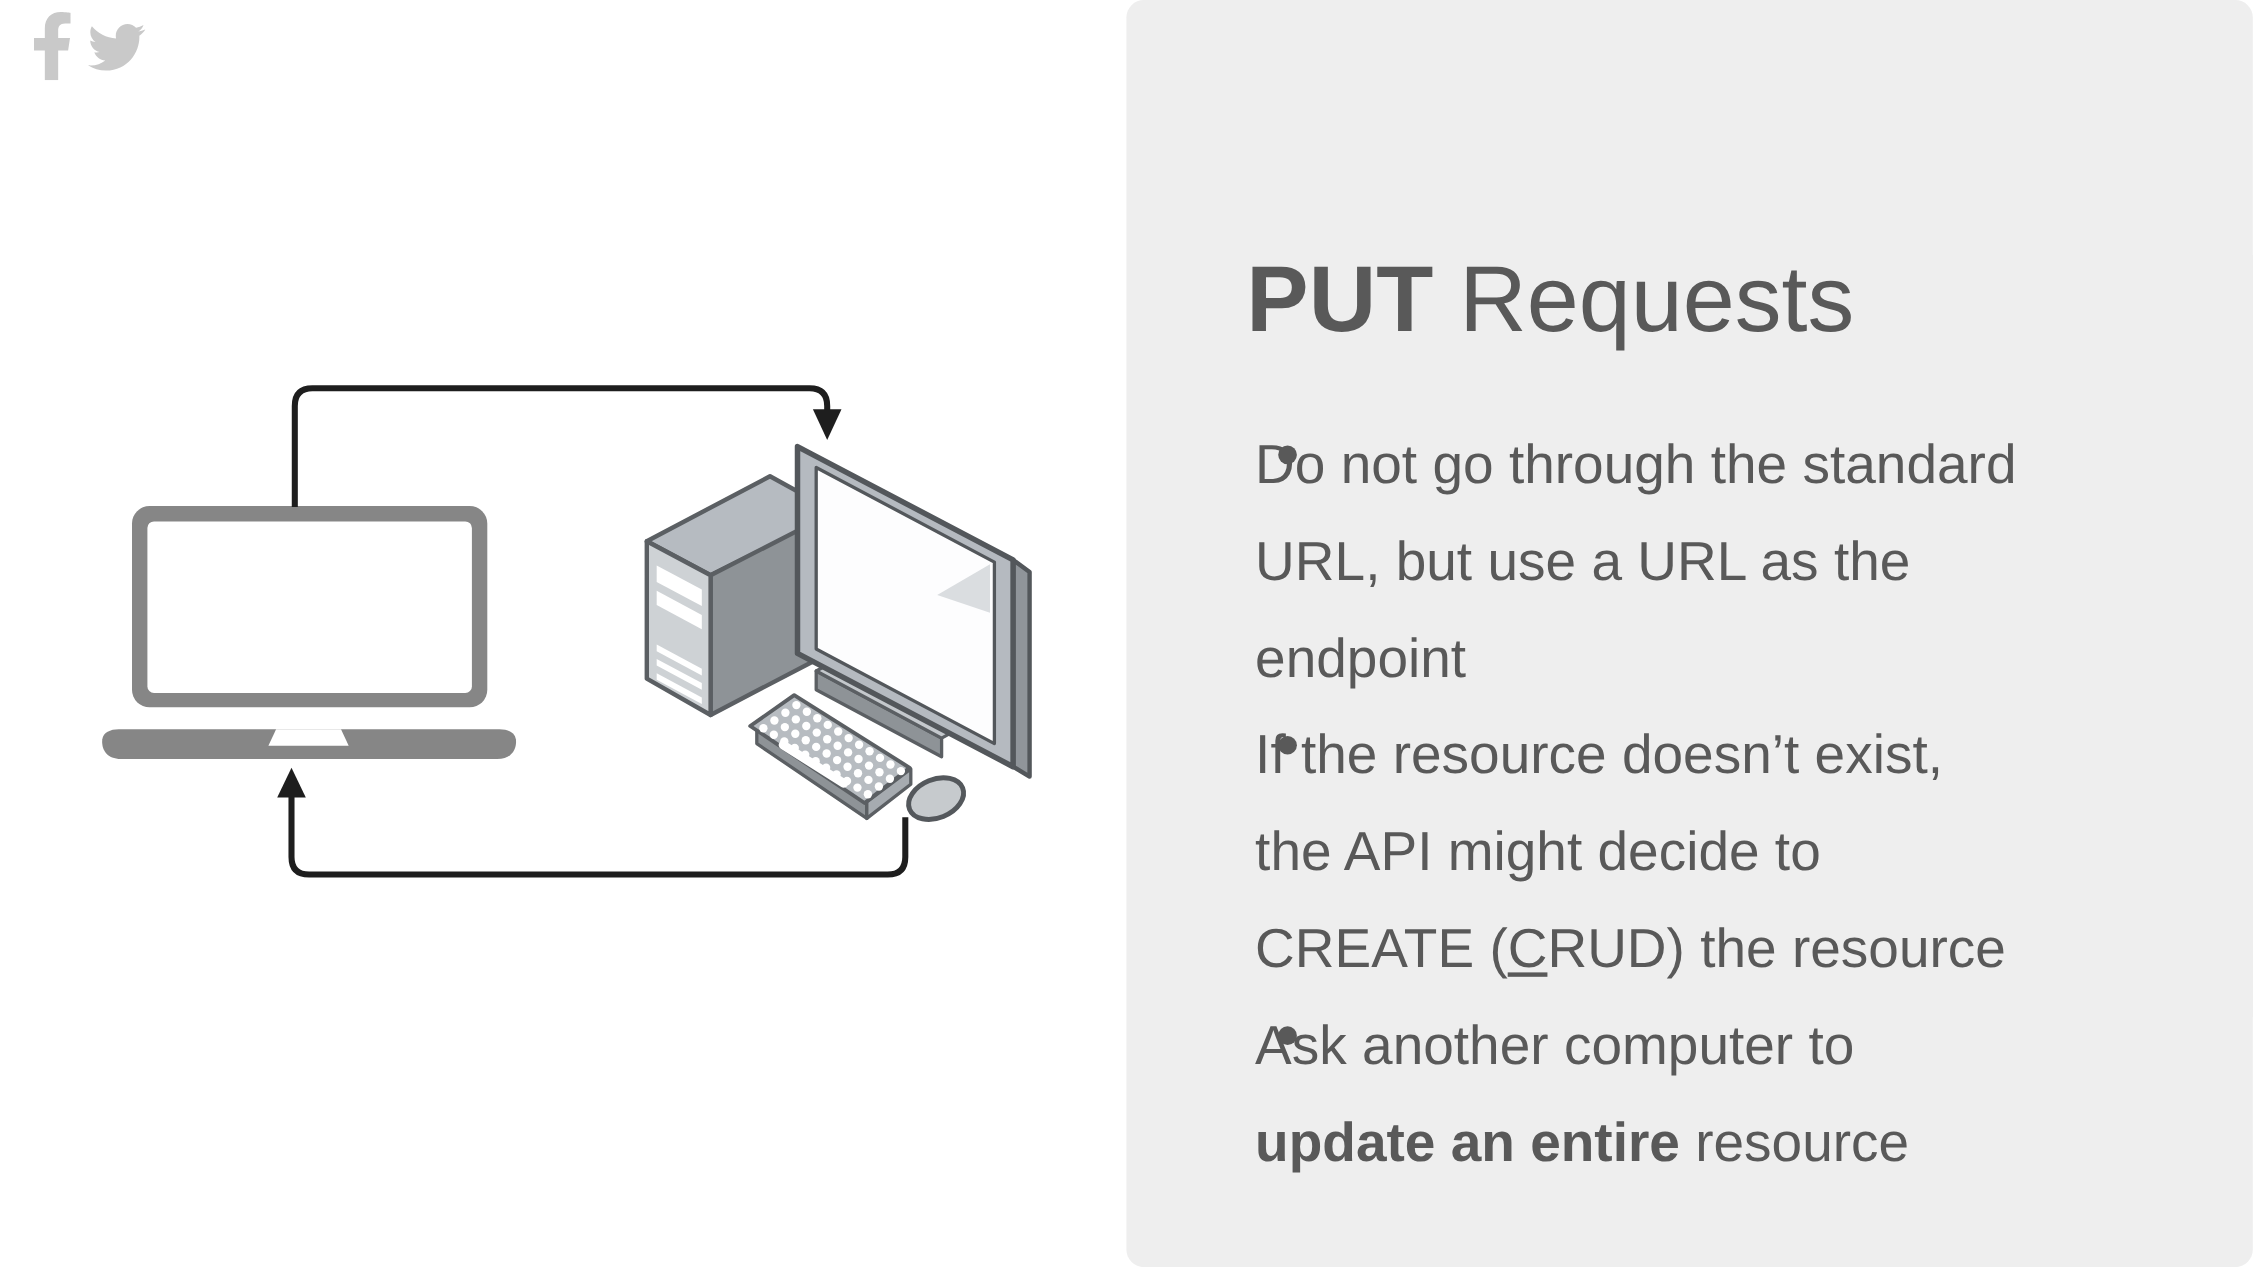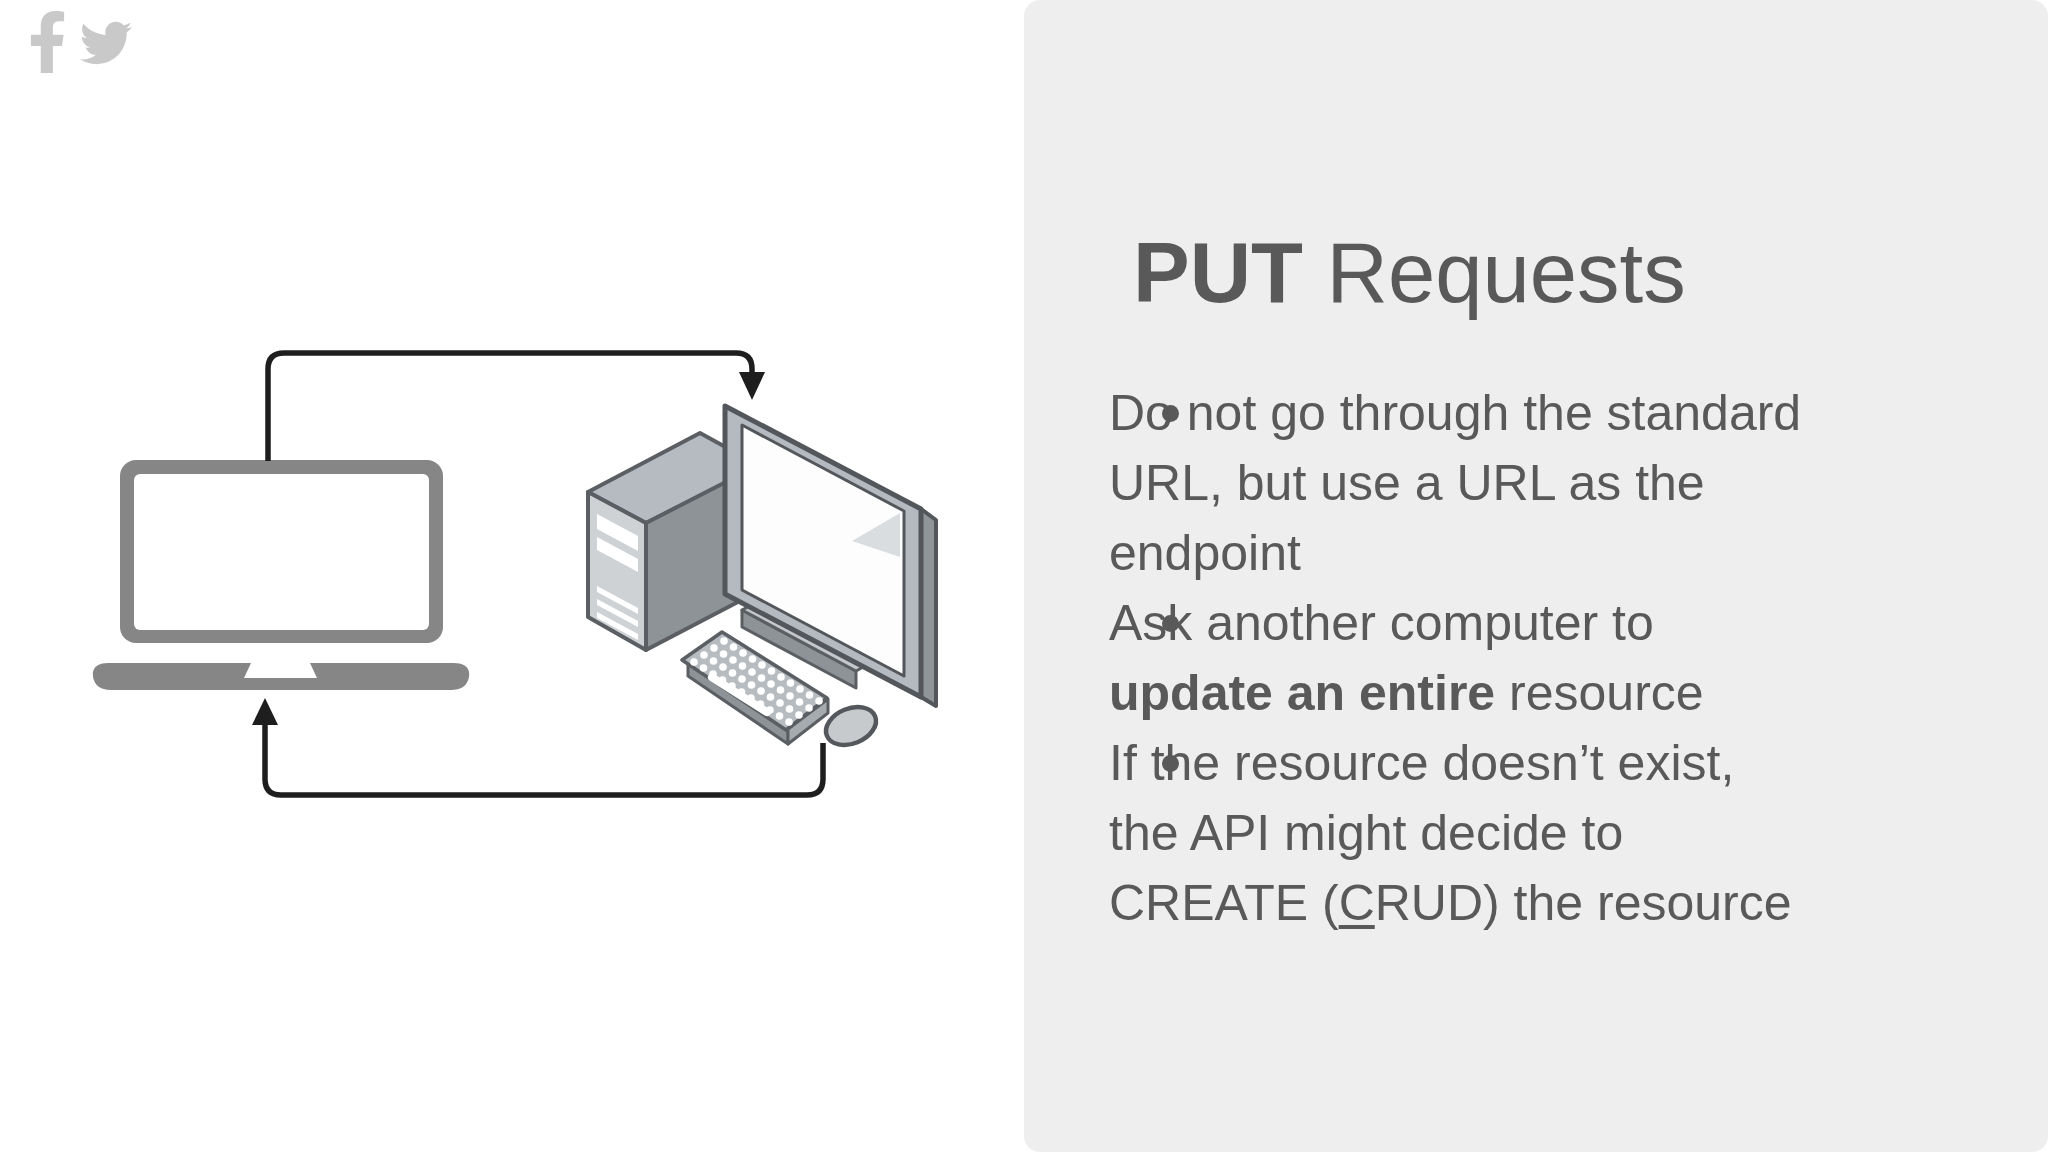--- a/index.html
+++ b/index.html
@@ -8,21 +8,21 @@
   .panel-left{position:absolute;left:0;top:0;width:1024px;height:1152px;background:#ffffff;}
   .panel-right{position:absolute;left:1024px;top:0;width:1024px;height:1152px;background:#eeeeee;border-radius:16px;}
   .social{position:absolute;left:0;top:0;width:200px;height:100px;}
   .icon-fb{position:absolute;left:28px;top:11px;height:62px;width:39px;}
   .icon-tw{position:absolute;left:74px;top:17px;width:64px;height:52px;}
   .diagram-svg{position:absolute;left:0;top:0;width:1024px;height:1152px;}
   .slide-title{position:absolute;left:109px;top:230px;margin:0;font-size:85px;line-height:85px;
     font-weight:400;color:#595959;letter-spacing:0px;white-space:nowrap;}
   .slide-title .tbold{font-weight:bold;}
   .bullet-list{position:absolute;left:0;top:378px;margin:0;padding:0;list-style:none;width:1010px;}
-  .bullet-item{position:relative;padding-left:85px;font-size:50px;line-height:70px;color:#595959;}
+  .bullet-item{position:relative;padding-left:117px;font-size:50px;line-height:88px;color:#595959;}
   .bullet-item .dot{position:absolute;left:138px;top:27px;width:17px;height:17px;border-radius:50%;
     background:#595959;}
   .bullet-item .btext{white-space:pre-line;display:block;width:760px;}
   .seg-b{font-weight:bold;}
   .seg-u{text-decoration:underline;text-decoration-thickness:4px;text-underline-offset:5px;}
 </style>
 </head>
 <body>
 
 <div class="slide">
@@ -146,25 +146,25 @@
     <h1 class="slide-title"><span class="tbold">PUT</span><span> Requests</span></h1>
     <ul class="bullet-list">
         <li class="bullet-item">
           <span class="dot"></span>
           <span class="btext"><span>Do not go through the standard
 URL, but use a URL as the
 endpoint</span></span>
         </li>
         <li class="bullet-item">
           <span class="dot"></span>
-          <span class="btext"><span>Ask another computer to
-</span><span class="seg-b">update an entire</span><span> resource</span></span>
+          <span class="btext"><span>If the resource doesn’t exist,
+the API might decide to
+CREATE (</span><span class="seg-u">C</span><span>RUD) the resource</span></span>
         </li>
         <li class="bullet-item">
           <span class="dot"></span>
-          <span class="btext"><span>If the resource doesn’t exist,
-the API might decide to
-CREATE (</span><span class="seg-u">C</span><span>RUD) the resource</span></span>
+          <span class="btext"><span>Ask another computer to
+</span><span class="seg-b">update an entire</span><span> resource</span></span>
         </li>
       </ul>
   </div>
 
 </div>
 
 </body></html>

